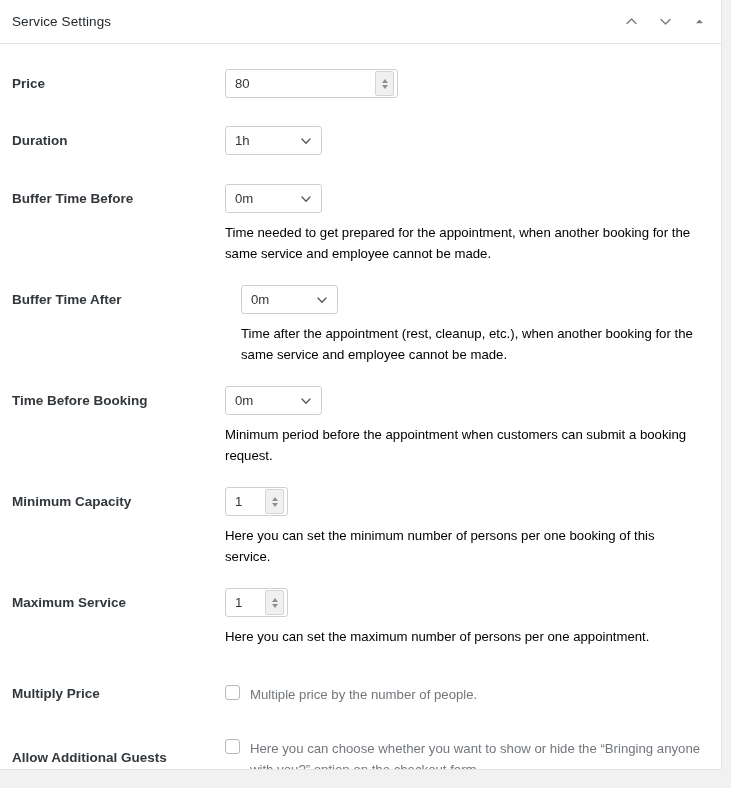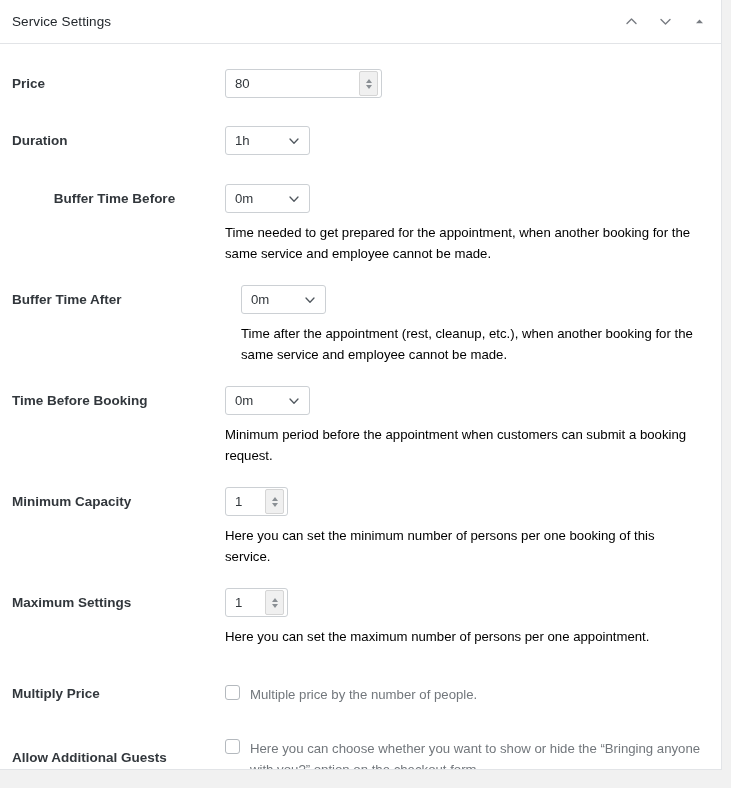--- a/index.html
+++ b/index.html
@@ -97,21 +97,21 @@
   .num-input {
     position: relative;
     display: inline-flex;
     align-items: center;
     background: #fff;
     border: 1px solid #ccd0d4;
     border-radius: 3px;
     box-sizing: border-box;
     height: 29px;
   }
-  .num-input.wide { width: 157px; }
+  .num-input.wide { width: 173px; }
   .num-input.narrow { width: 63px; }
 
   .num-value {
     flex: 1;
     font-size: 13.2px;
     color: #32373c;
     padding-left: 9px;
     line-height: 27px;
     min-width: 0;
     overflow: hidden;
@@ -139,21 +139,21 @@
     border-right: 3.5px solid transparent;
   }
   .spinner .sp-up { border-bottom: 4px solid #8a8f94; }
   .spinner .sp-down { border-top: 4px solid #8a8f94; }
 
   
   .select-box {
     position: relative;
     display: inline-flex;
     align-items: center;
-    width: 85px;
+    width: 97px;
     height: 29px;
     background: #fff;
     border: 1px solid #ccd0d4;
     border-radius: 3px;
     box-sizing: border-box;
     cursor: pointer;
   }
   .select-value {
     font-size: 13.2px;
     color: #32373c;
@@ -244,21 +244,21 @@
           <span class="select-chevron">
             <svg width="12" height="12" viewBox="0 0 12 12" aria-hidden="true">
               <path d="M2 4 L6 8.3 L10 4" fill="none" stroke="#50575e" stroke-width="1.3" stroke-linecap="round" stroke-linejoin="round"></path>
             </svg>
           </span>
         </div>
       </div>
     </div>
 
     <div class="field-row" style="padding-top:29px;">
-      <div class="field-label" style="padding-top:6px;text-align:center;">Buffer Time Before</div>
+      <div class="field-label" style="padding-top:6px;">Buffer Time Before</div>
       <div class="field-control">
         <div class="select-box">
           <span class="select-value">0m</span>
           <span class="select-chevron">
             <svg width="12" height="12" viewBox="0 0 12 12" aria-hidden="true">
               <path d="M2 4 L6 8.3 L10 4" fill="none" stroke="#50575e" stroke-width="1.3" stroke-linecap="round" stroke-linejoin="round"></path>
             </svg>
           </span>
         </div>
         <div class="help-text">Time needed to get prepared for the appointment, when another booking for the same service and employee cannot be made.</div>
@@ -303,21 +303,21 @@
           <span class="spinner">
             <span class="sp-arrow sp-up"></span>
             <span class="sp-arrow sp-down"></span>
           </span>
         </div>
         <div class="help-text" style="max-width:448px;">Here you can set the minimum number of persons per one booking of this service.</div>
       </div>
     </div>
 
     <div class="field-row" style="padding-top:21px;">
-      <div class="field-label" style="padding-top:6px;">Maximum Settings</div>
+      <div class="field-label" style="padding-top:6px;">Maximum Service</div>
       <div class="field-control">
         <div class="num-input narrow">
           <span class="num-value">1</span>
           <span class="spinner">
             <span class="sp-arrow sp-up"></span>
             <span class="sp-arrow sp-down"></span>
           </span>
         </div>
         <div class="help-text">Here you can set the maximum number of persons per one appointment.</div>
       </div>

